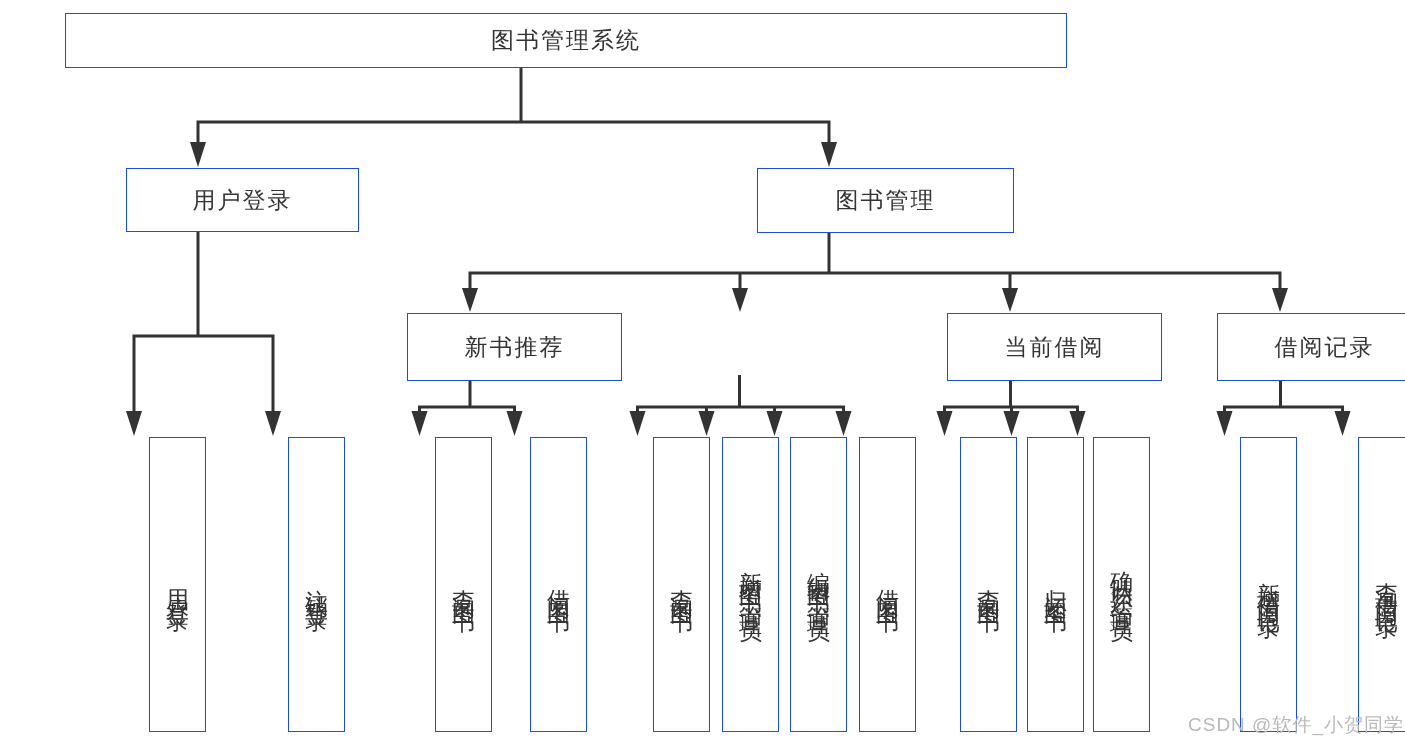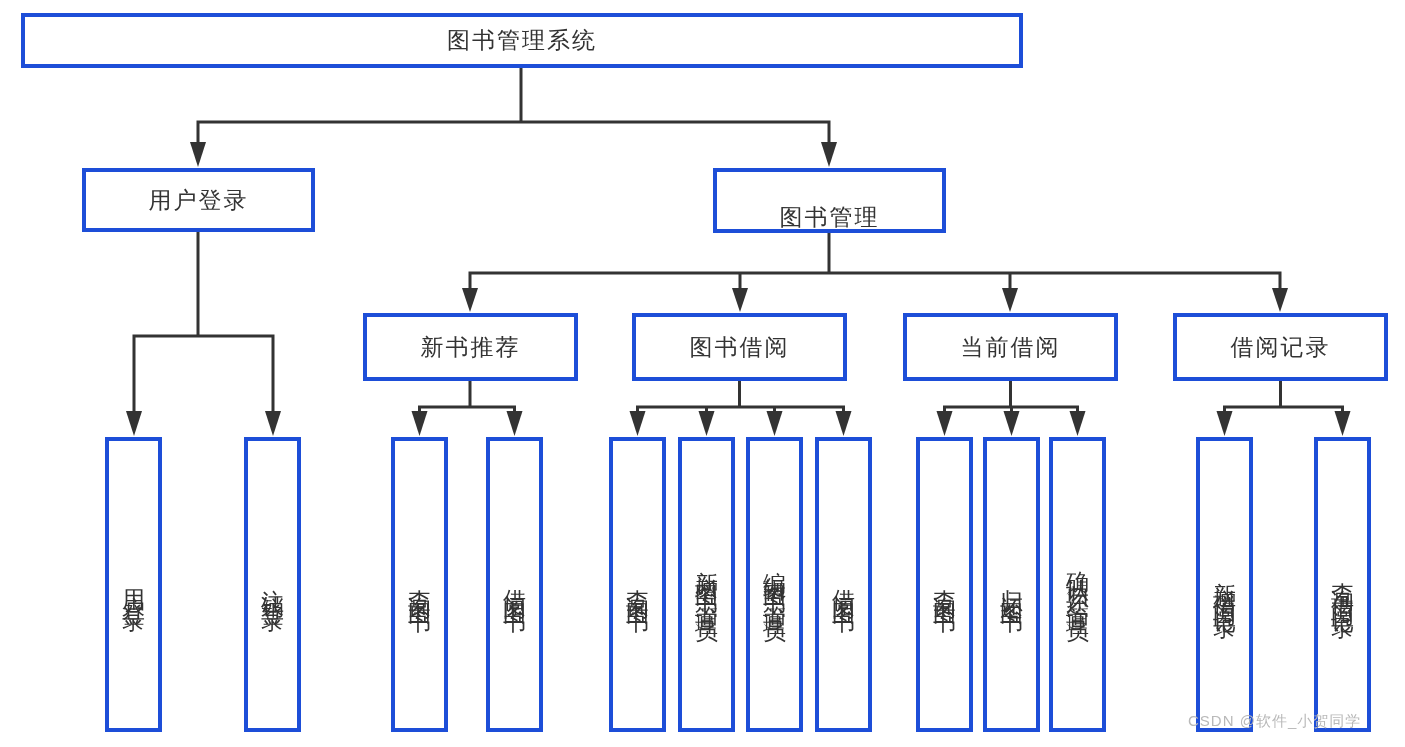--- a/index.html
+++ b/index.html
@@ -17,37 +17,38 @@
   }
   .connectors {
     position: absolute;
     left: 0;
     top: 0;
     z-index: 1;
   }
   .node {
     position: absolute;
     box-sizing: border-box;
-    border: 4px solid #1d4ed8;
+    border: 1px solid #1d4ed8;
     background: #ffffff;
     color: #333333;
     display: flex;
     align-items: center;
     justify-content: center;
     z-index: 2;
+    margin-left: 44px;
   }
   .hnode {
     font-size: 23px;
     letter-spacing: 2px;
     line-height: 1;
     white-space: nowrap;
   }
   .root-node   { left: 21px;  top: 13px;  width: 1002px; height: 55px; }
   .login-node  { left: 82px;  top: 168px; width: 233px;  height: 64px; }
-  .mgmt-node   { left: 713px; top: 168px; width: 233px;  height: 65px; align-items: flex-end; }
+  .mgmt-node   { left: 713px; top: 168px; width: 257px;  height: 65px; }
   .sec-node    { top: 313px;  width: 215px; height: 68px; }
   .sec-1 { left: 363px; }
   .sec-2 { left: 632px; }
   .sec-3 { left: 903px; }
   .sec-4 { left: 1173px; }
   .leaf {
     top: 437px;
     width: 57px;
     height: 295px;
     writing-mode: vertical-rl;
@@ -66,21 +67,21 @@
   .lf-9  { left: 916px; }
   .lf-10 { left: 983px; }
   .lf-11 { left: 1049px; }
   .lf-12 { left: 1196px; }
   .lf-13 { left: 1314px; }
   .watermark {
     position: absolute;
     left: 1188px;
     top: 712px;
     z-index: 5;
-    font-size: 15px;
+    font-size: 19px;
     letter-spacing: 1px;
     color: #b9b9b9;
     white-space: nowrap;
   }
 </style>
 </head>
 <body>
 
 <div class="canvas">
 
@@ -146,23 +147,20 @@
   <div class="node hnode login-node">
     <span>用户登录</span>
   </div>
   <div class="node hnode mgmt-node">
     <span>图书管理</span>
   </div>
 
   <div class="node hnode sec-node sec-1">
     <span>新书推荐</span>
   </div>
-  <div class="node hnode sec-node sec-2">
-    <span>图书借阅</span>
-  </div>
   <div class="node hnode sec-node sec-4">
     <span>借阅记录</span>
   </div>
   <div class="node hnode sec-node sec-3">
     <span>当前借阅</span>
   </div>
 
   <div class="node leaf lf-1">
     <span>用户登录</span>
   </div>

